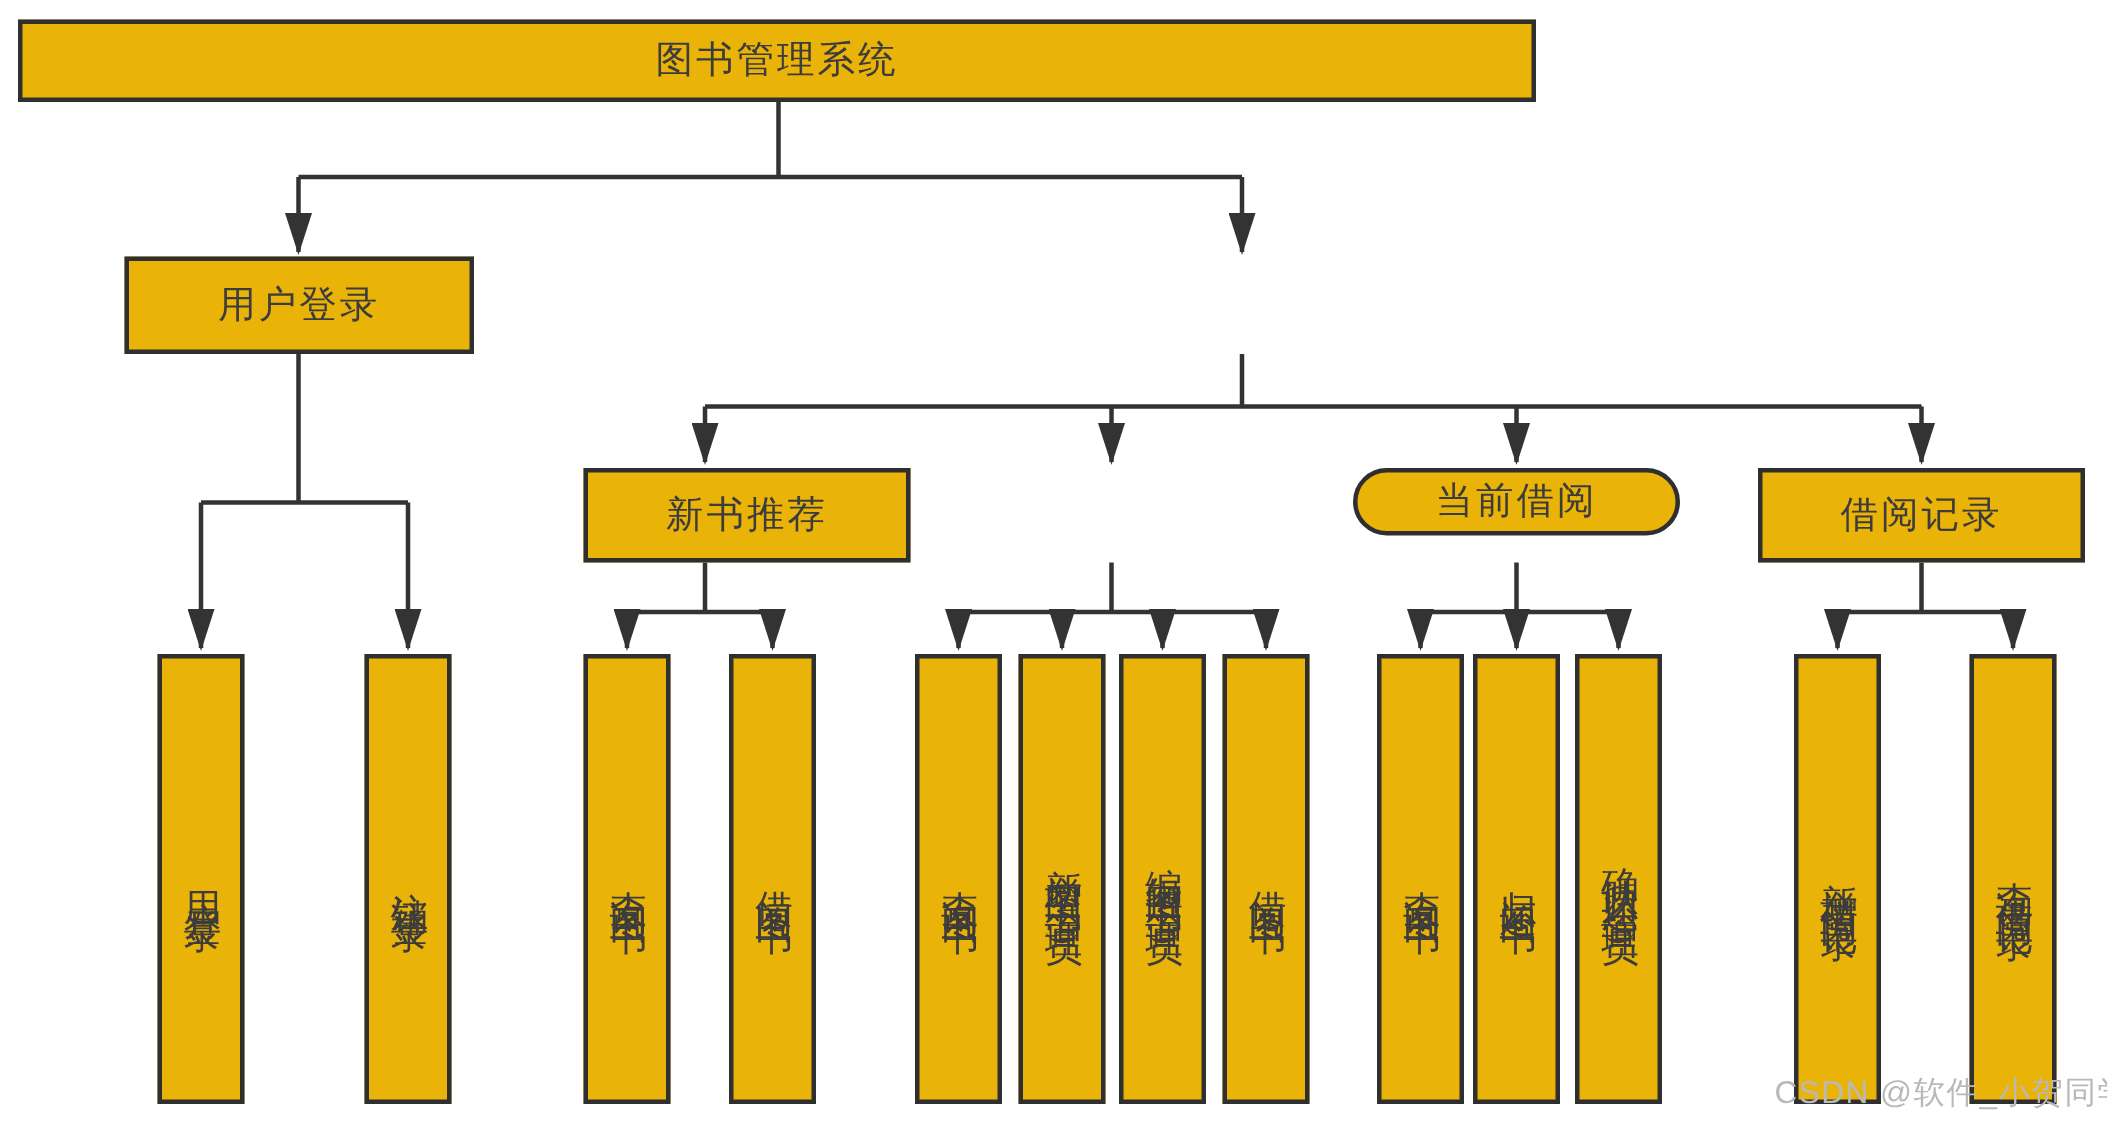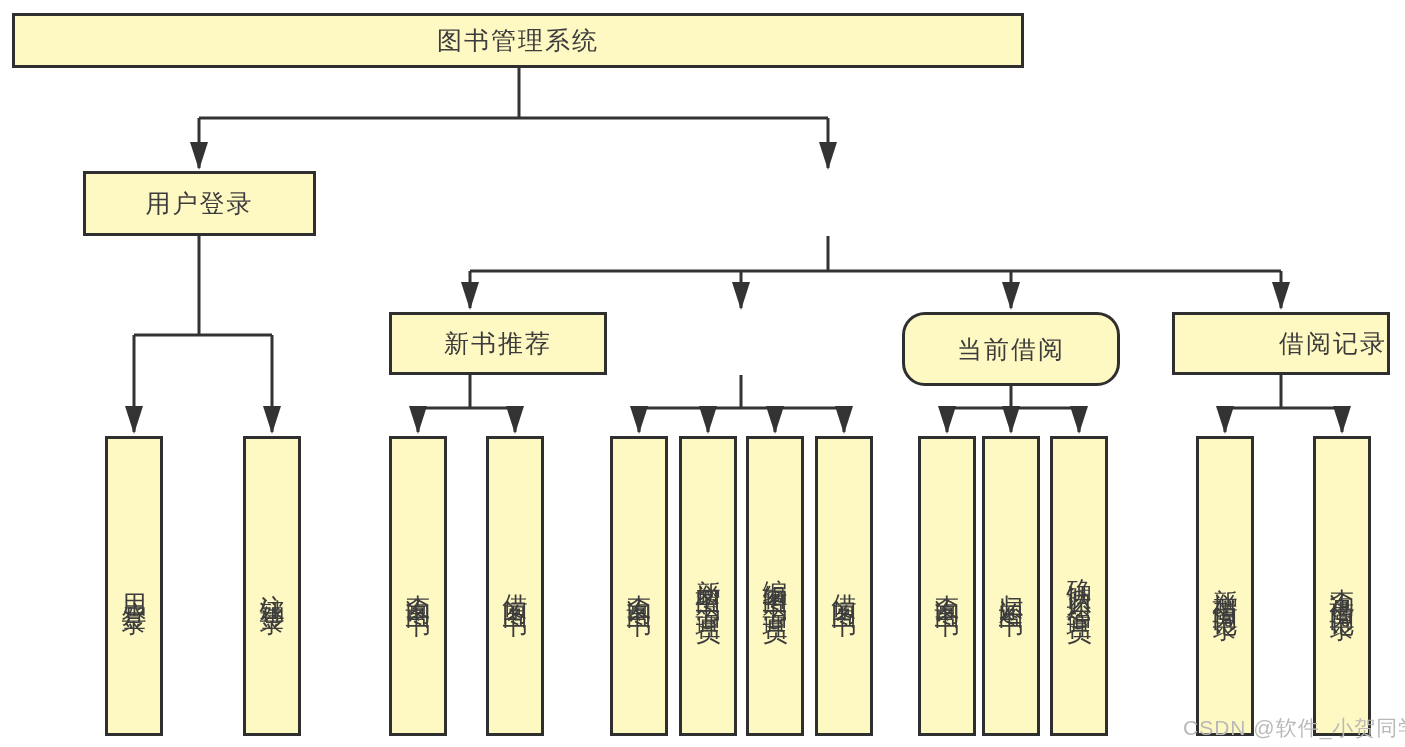--- a/index.html
+++ b/index.html
@@ -13,21 +13,21 @@
     overflow: hidden;
   }
   .connectors {
     position: absolute;
     left: 0; top: 0;
     width: 1405px; height: 747px;
   }
   .node {
     position: absolute;
     border: 3px solid #2f2f2f;
-    background: #fef9c3;
+    background: #eab308;
     display: flex;
     align-items: center;
     justify-content: center;
     color: #3c3c3c;
     font-size: 25px;
     line-height: 1;
   }
   .node .hlabel { letter-spacing: 2px; white-space: nowrap; }
   .leaf .vlabel {
     writing-mode: vertical-rl;
@@ -103,24 +103,24 @@
     <span class="hlabel">图书管理系统</span>
   </div>
 
   <div class="node" style="left:83px; top:171px; width:233px; height:65px;">
     <span class="hlabel">用户登录</span>
   </div>
 
   <div class="node" style="left:361px; top:312px; width:218px; height:63px;margin-left:28px;">
     <span class="hlabel">新书推荐</span>
   </div>
-  <div class="node" style="left:902px; top:312px; width:218px; height:74px;border-radius:23px;">
+  <div class="node" style="left:902px; top:312px; width:218px; height:45px;border-radius:23px;">
     <span class="hlabel">当前借阅</span>
   </div>
-  <div class="node" style="left:1172px; top:312px; width:218px; height:63px;justify-content:flex-end;">
+  <div class="node" style="left:1172px; top:312px; width:218px; height:63px;">
     <span class="hlabel">借阅记录</span>
   </div>
 
   <div class="node leaf" style="left:105px; top:436px; width:58px; height:300px;">
     <span class="vlabel">用户登录</span>
   </div>
   <div class="node leaf" style="left:243px; top:436px; width:58px; height:300px;">
     <span class="vlabel">注销登录</span>
   </div>
 

